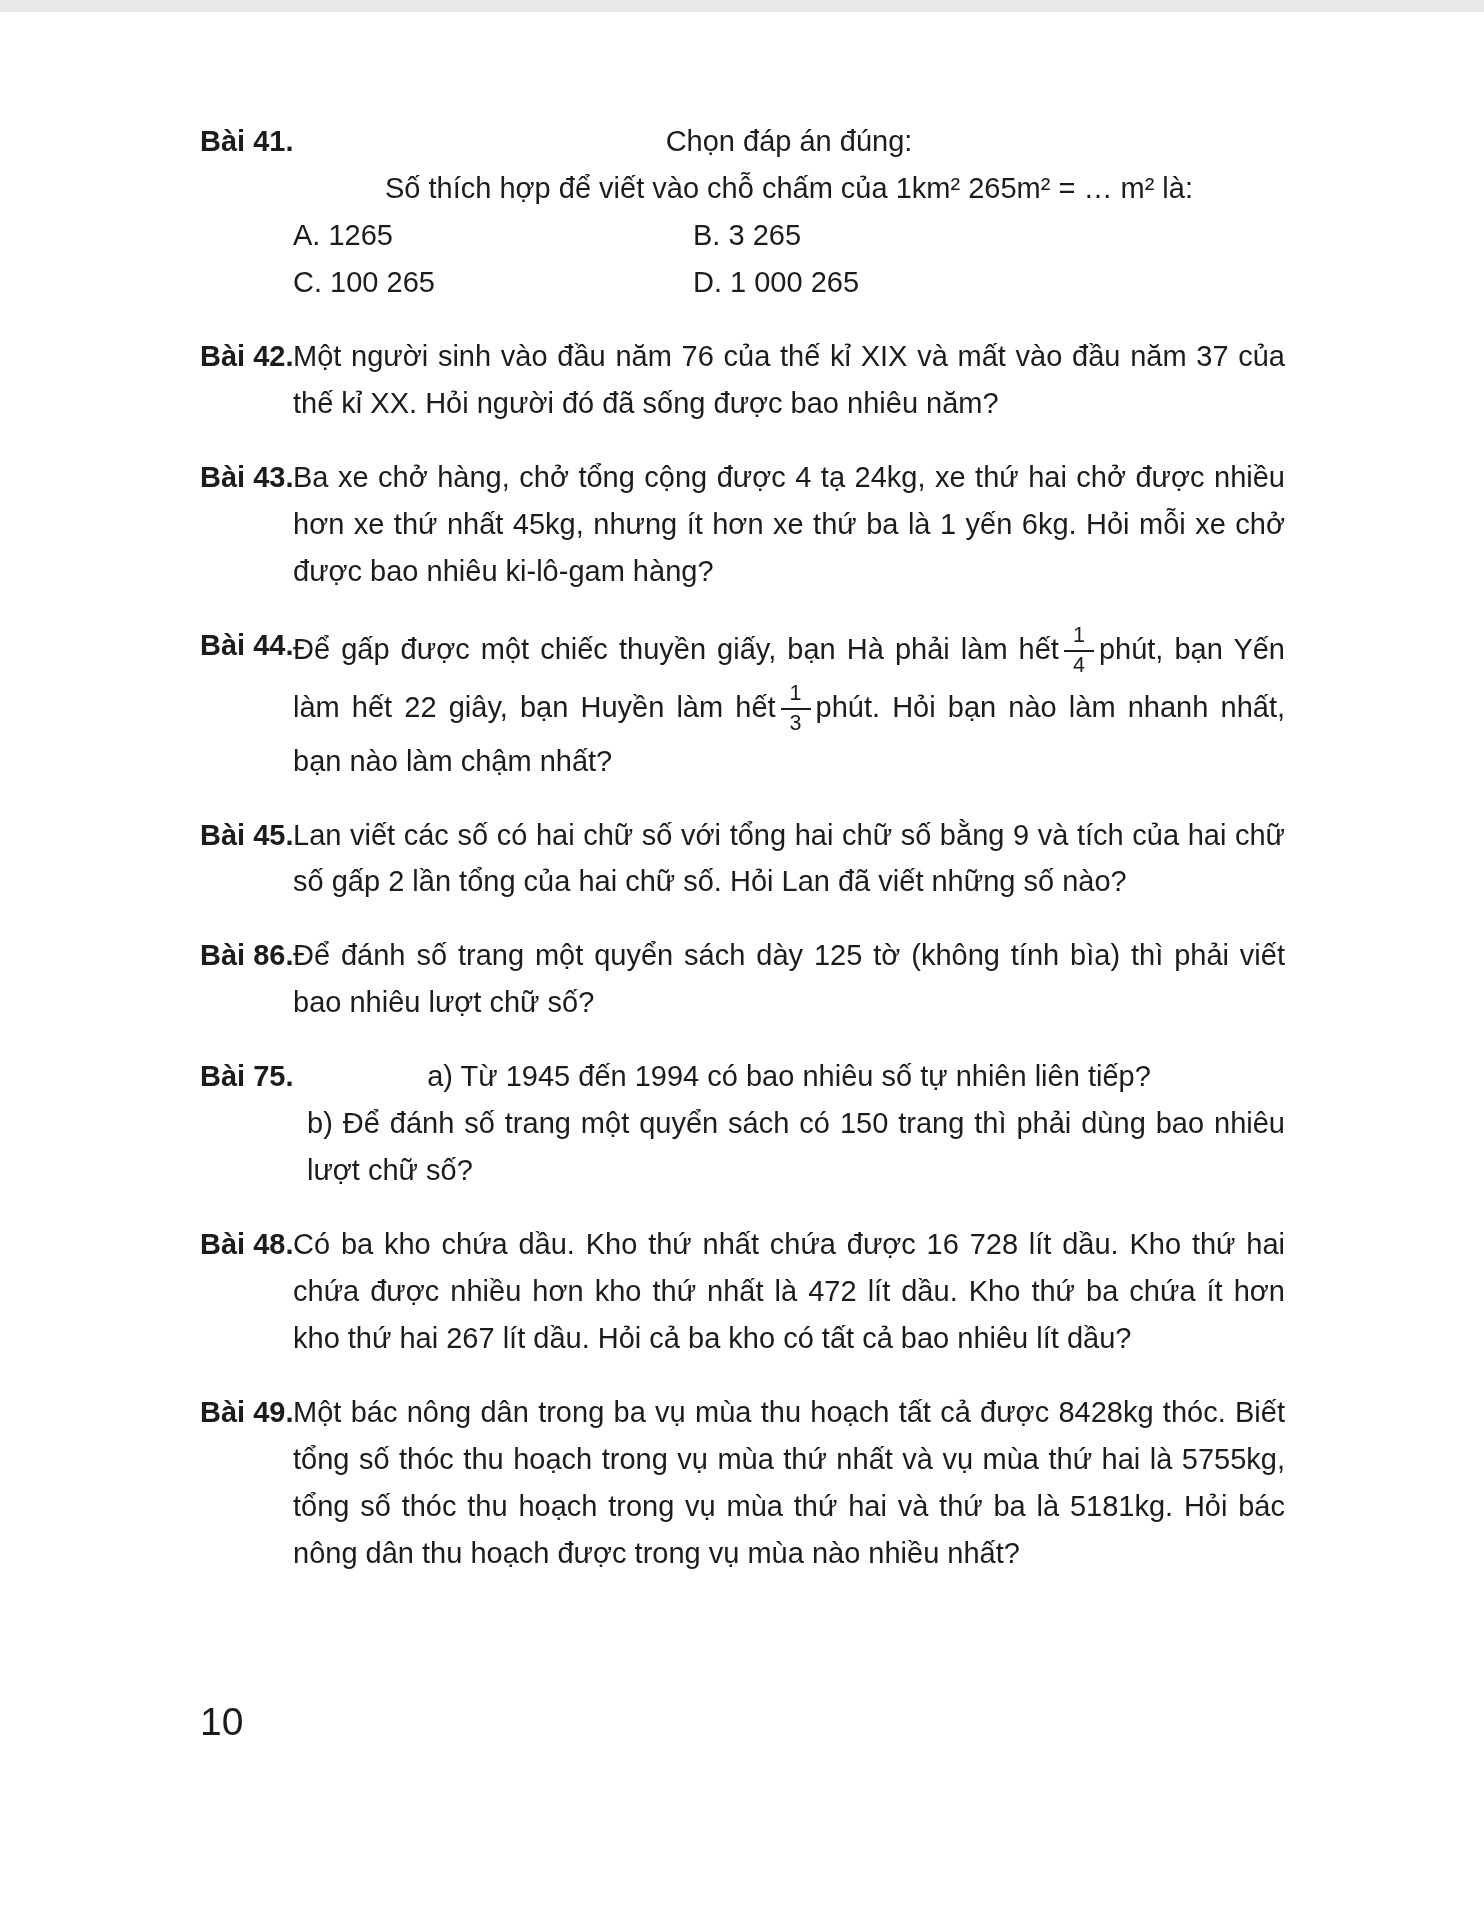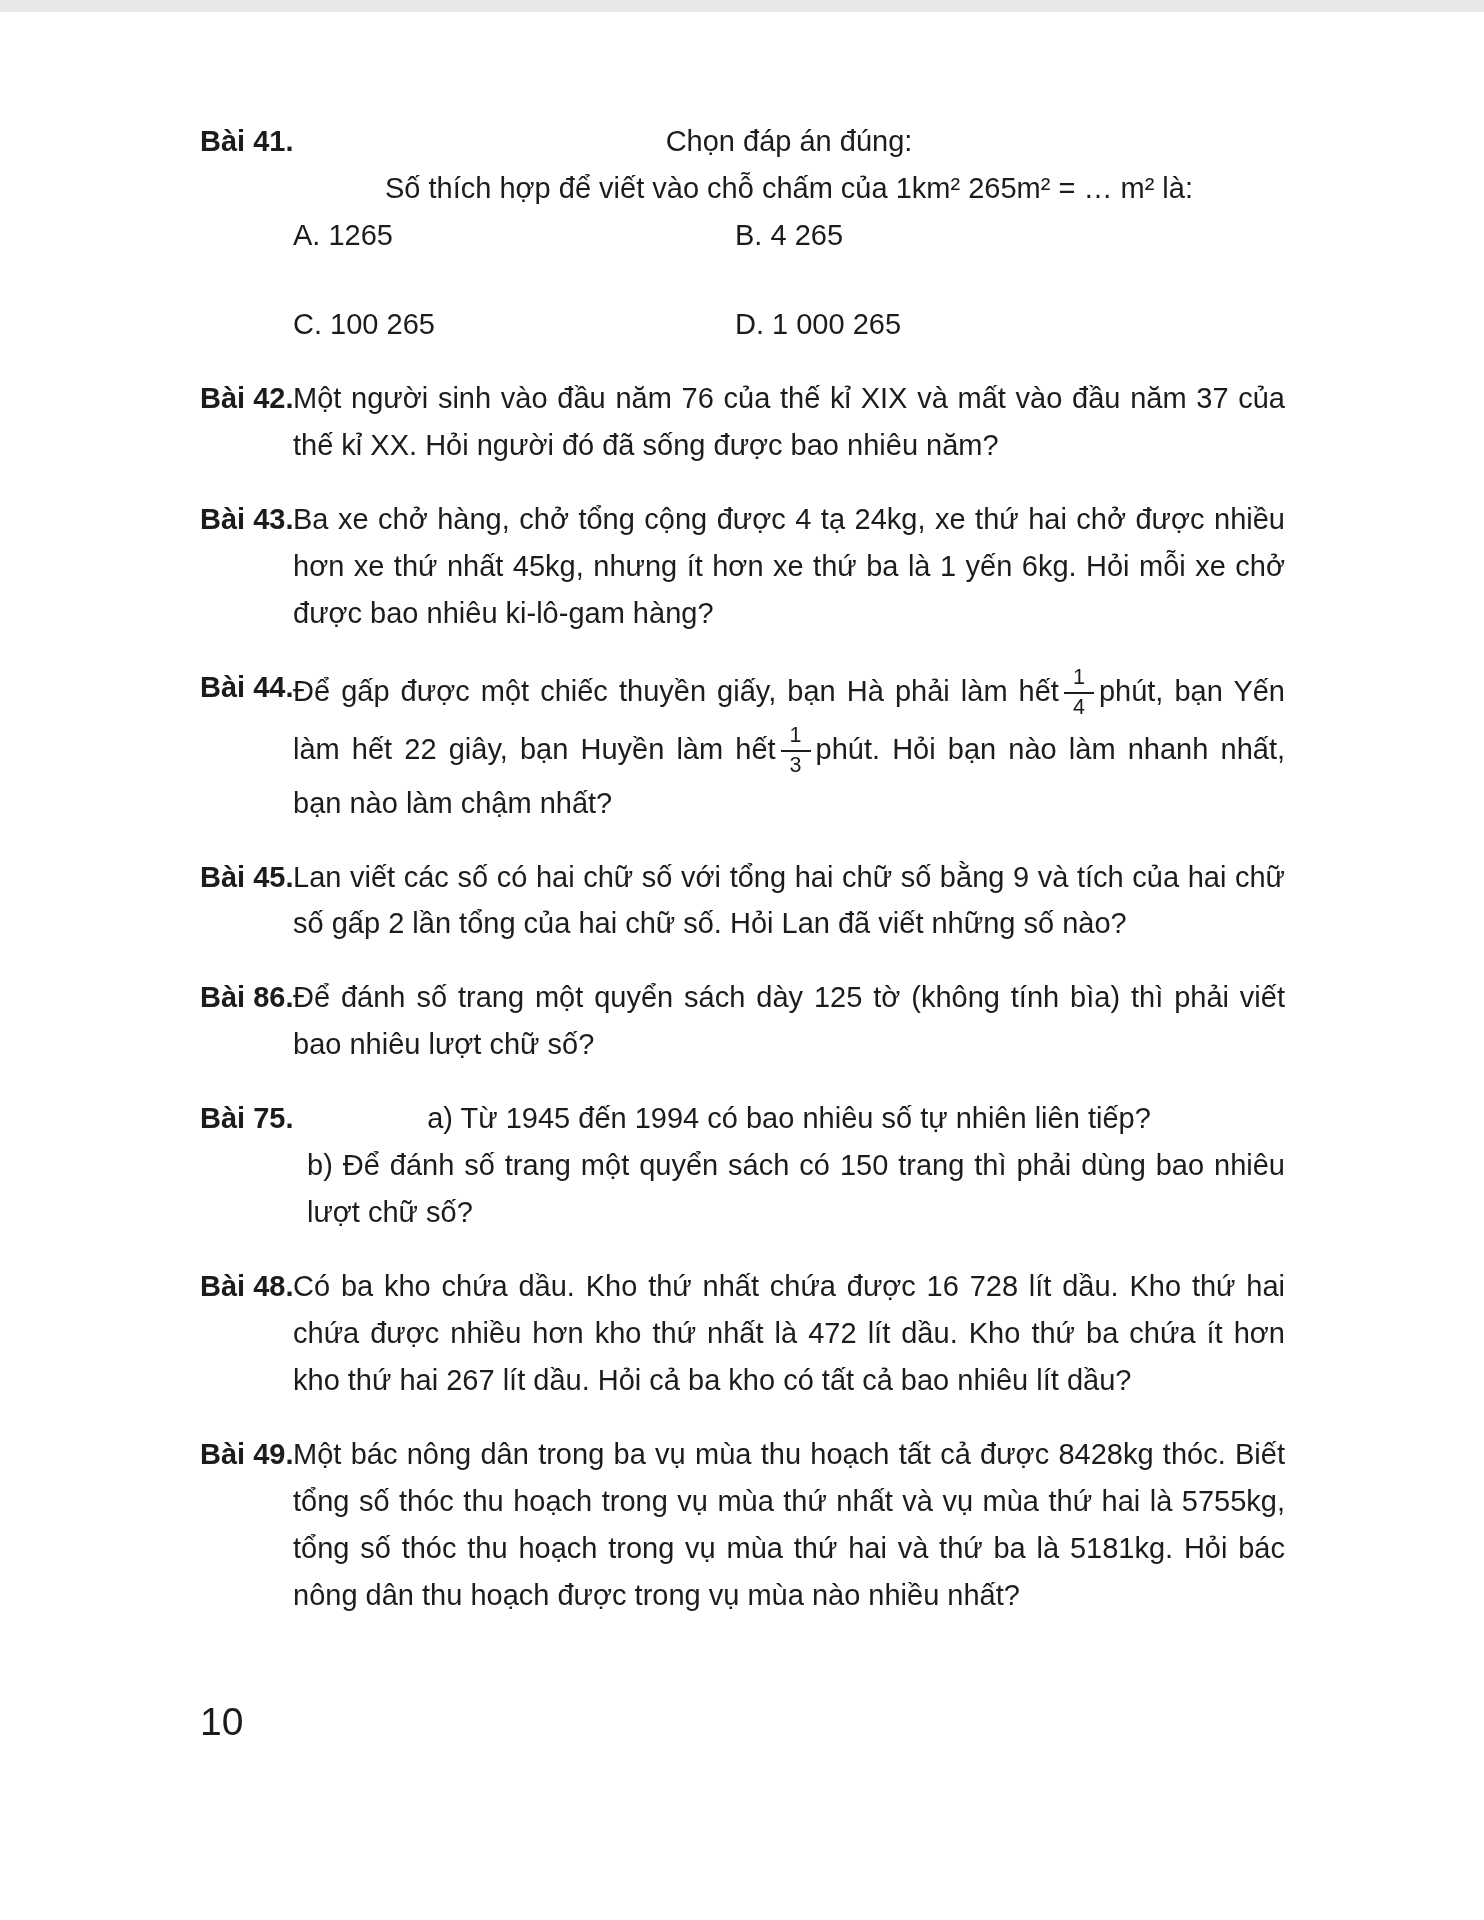--- a/index.html
+++ b/index.html
@@ -38,21 +38,20 @@
     text-align: justify;
   }
   .pline {
     margin: 0;
     text-align: center;
   }
   .options {
     display: grid;
     grid-template-columns: 400px 1fr;
     column-gap: 0;
-    gap: 42px;
   }
   .opt {
     display: block;
   }
   .frac {
     display: inline-block;
     text-align: center;
     vertical-align: middle;
     font-size: 0.74em;
     line-height: 1.28;
@@ -80,21 +79,21 @@
 <body>
 
 <div class="page">
 
   <section class="problem">
     <span class="plabel">Bài 41.</span>
     <p class="pline">Chọn đáp án đúng:</p>
     <p class="pline">Số thích hợp để viết vào chỗ chấm của 1km²  265m²  =  …  m²  là:</p>
     <div class="options">
       <span class="opt">A.  1265</span>
-      <span class="opt">B.  4 265</span>
+      <span class="opt">B.  3 265</span>
       <span class="opt">C. 100 265</span>
       <span class="opt">D. 1 000 265</span>
     </div>
   </section>
 
   <section class="problem">
     <span class="plabel">Bài 42.</span>
     <p class="ptext">Một người sinh vào đầu năm 76 của thế kỉ XIX và mất vào đầu năm 37 của thế kỉ XX. Hỏi người đó đã sống được bao nhiêu năm?</p>
   </section>
 

